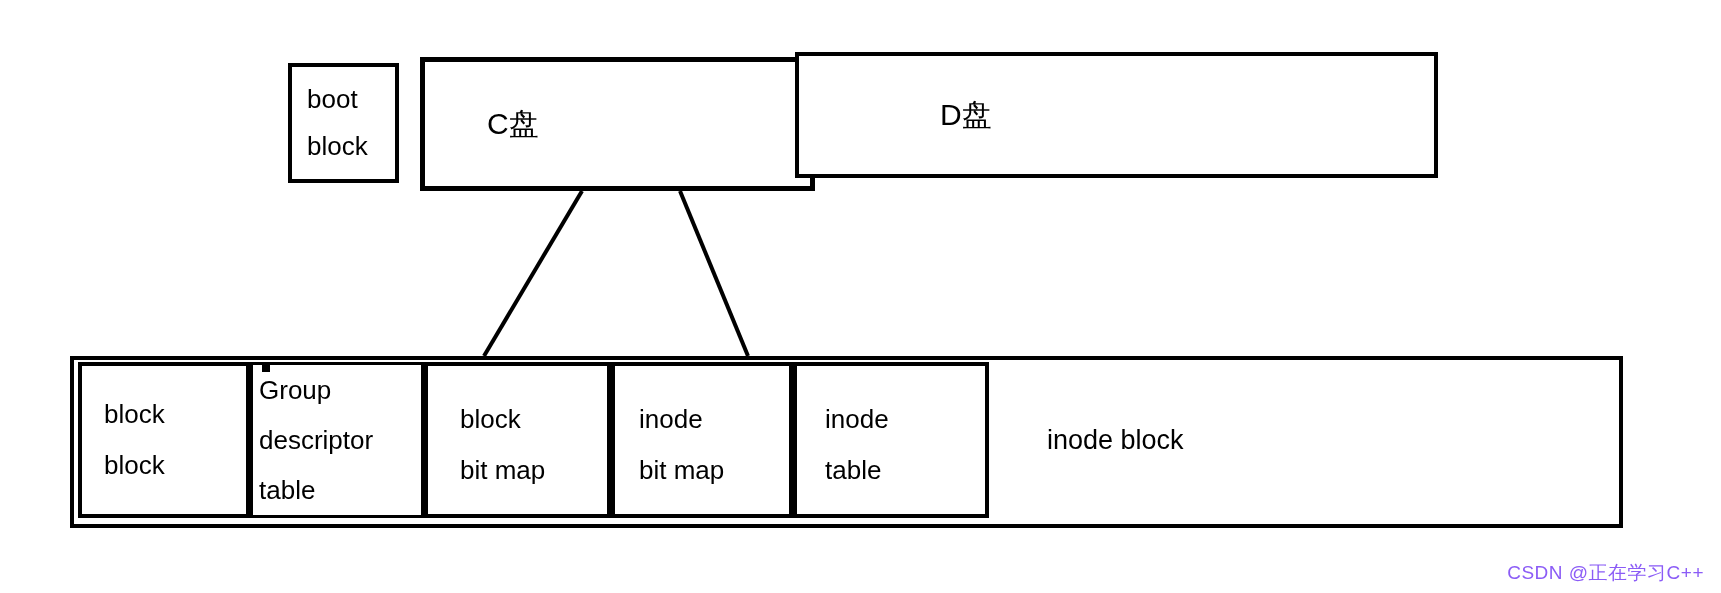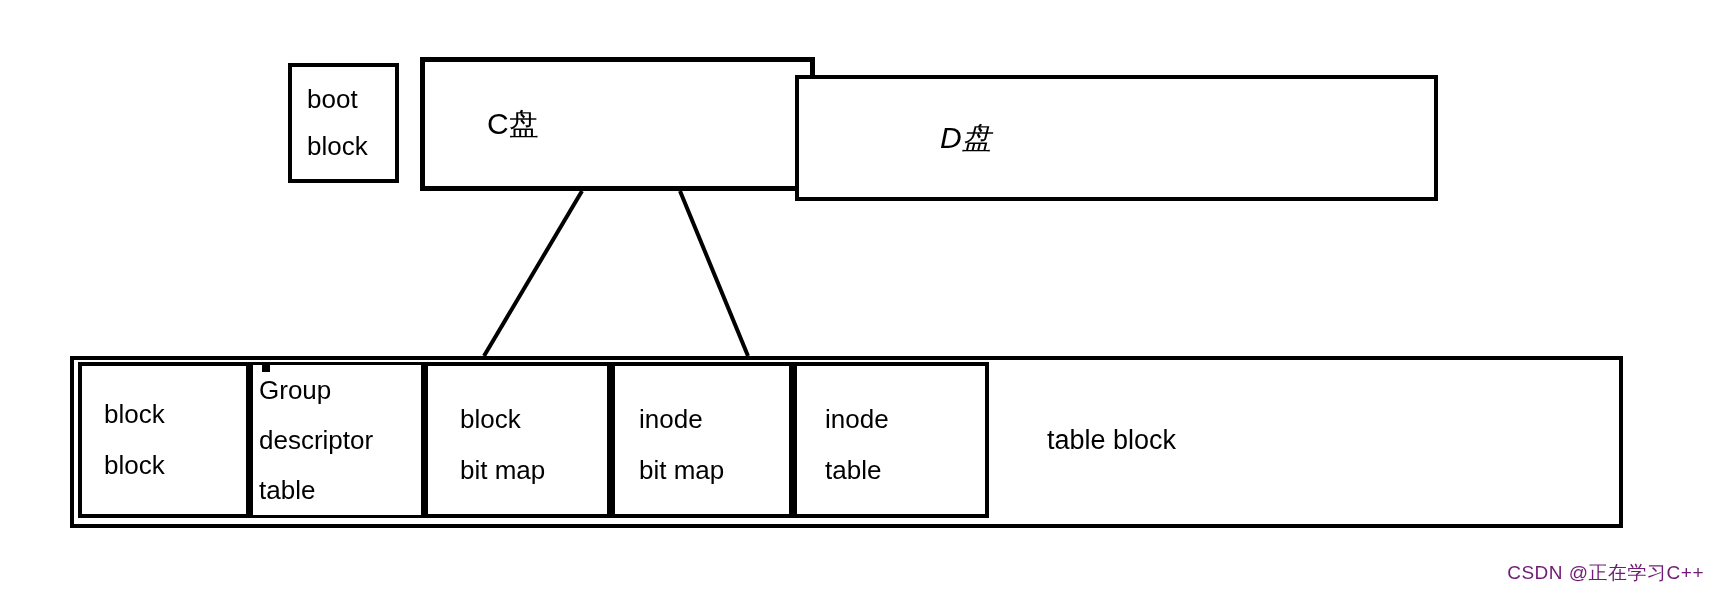--- a/index.html
+++ b/index.html
@@ -28,22 +28,22 @@
   .boot-block {
     left: 288px; top: 63px; width: 111px; height: 120px;
     font-size: 26px; line-height: 47px; padding-left: 15px;
   }
   .c-drive {
     left: 420px; top: 57px; width: 395px; height: 134px;
     border-width: 5px;
     font-size: 30px; padding-left: 62px;
   }
   .d-drive {
-    left: 795px; top: 75px; width: 643px; height: 126px;
-    font-size: 30px; padding-left: 141px; font-style: italic;
+    left: 795px; top: 52px; width: 643px; height: 126px;
+    font-size: 30px; padding-left: 141px;
   }
 
   
   .connectors {
     position: absolute; left: 0; top: 0;
     width: 1721px; height: 593px;
     pointer-events: none;
   }
 
   
@@ -70,21 +70,21 @@
     position: absolute;
     left: 262px; top: 364px;
     width: 8px; height: 8px;
     background: #000000;
   }
 
   .watermark {
     position: absolute;
     right: 17px; top: 560px;
     font-size: 19px;
-    color: #701a75;
+    color: #8b5cf6;
     letter-spacing: 0.5px;
     white-space: nowrap;
   }
 </style>
 </head>
 <body>
 
 <div class="canvas">
 
   <div class="box boot-block multiline">
@@ -141,18 +141,18 @@
   </div>
 
   <div class="box cell inode-table">
     <div class="multiline">
         <div>inode</div>
         <div>table</div>
       </div>
   </div>
 
   <div class="box cell data-block">
-    <span>table block</span>
+    <span>inode block</span>
   </div>
 
   <div class="watermark">CSDN @正在学习C++</div>
 
 </div>
 
 </body></html>

